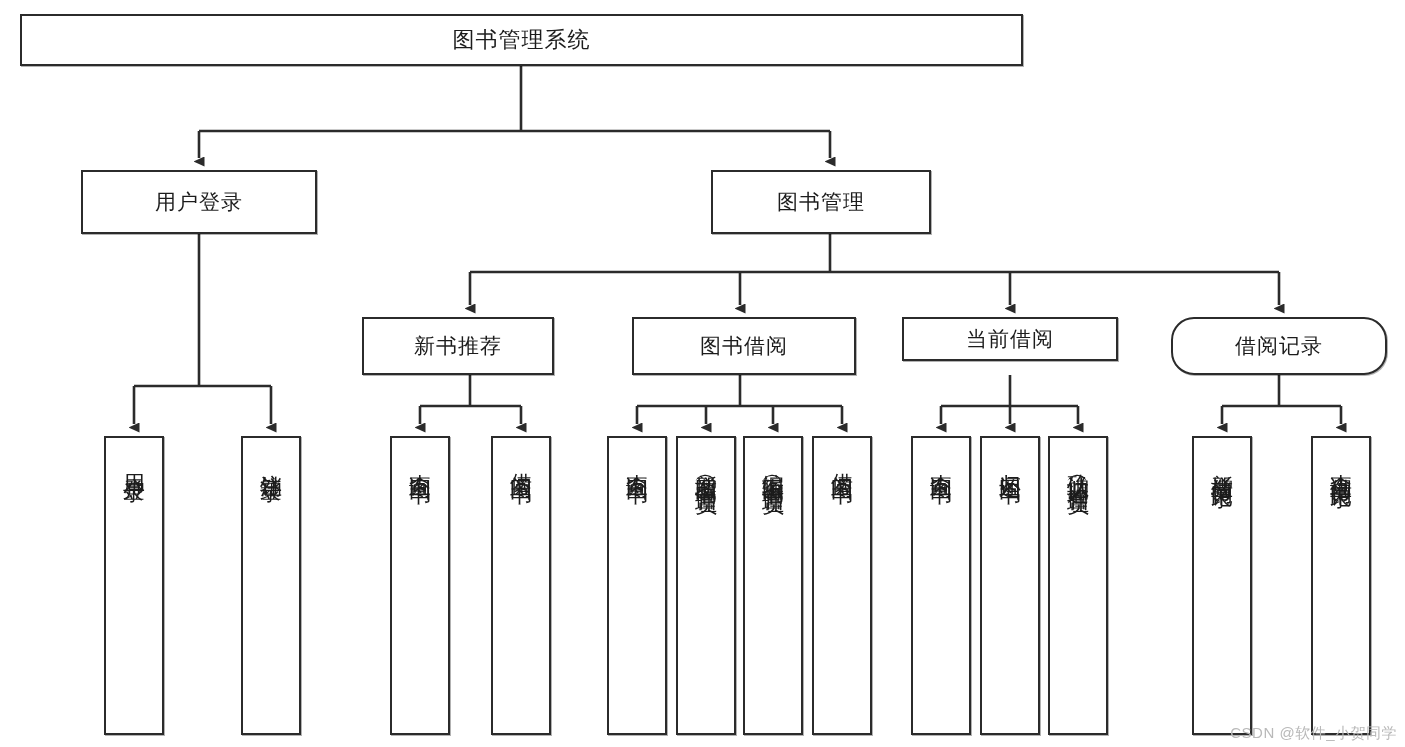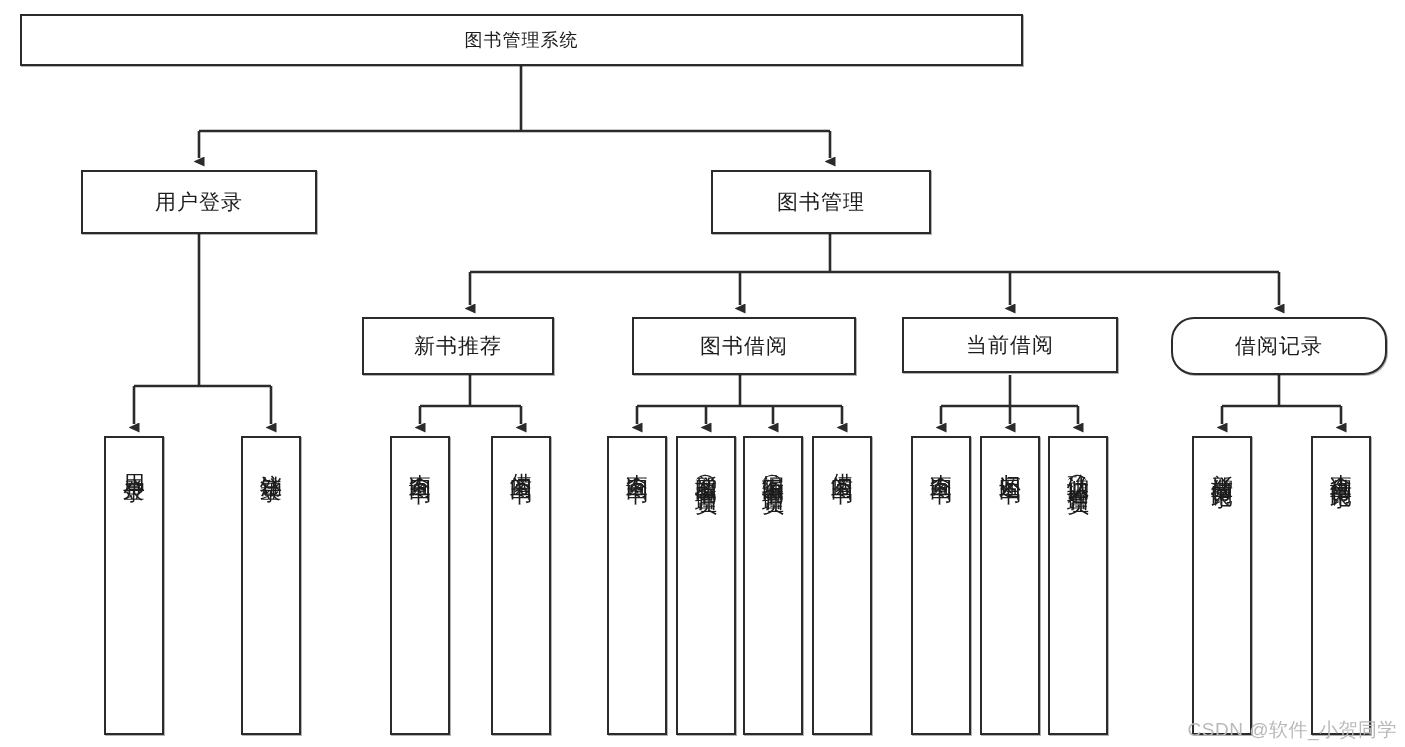--- a/index.html
+++ b/index.html
@@ -36,41 +36,41 @@
     justify-content: center;
     box-shadow: 1px 1px 0 rgba(0,0,0,0.30);
   }
   .node .lbl {
     color: #1c1c1c;
     font-size: 21px;
     line-height: 1.25;
     letter-spacing: 1px;
     white-space: nowrap;
   }
-  .node.root .lbl { font-size: 18px; }
+  .node.root .lbl { font-size: 22px; }
   .node.leaf {
     align-items: flex-start;
     justify-content: center;
     padding-top: 18px;
   }
   .node.leaf .lbl {
     writing-mode: vertical-rl;
     text-orientation: upright;
     font-size: 22px;
     line-height: 1.08;
     letter-spacing: 3px;
     white-space: normal;
     max-height: 278px;
   }
   .watermark {
     position: absolute;
     right: 8px;
     bottom: 4px;
     color: #b9b9b9;
-    font-size: 19px;
+    font-size: 15px;
     letter-spacing: 0.5px;
     white-space: nowrap;
     user-select: none;
   }
 </style>
 </head>
 <body>
 
 <div id="canvas">
 
@@ -136,21 +136,21 @@
   <div class="node" style="left:711px; top:170px; width:220px; height:64px;">
     <span class="lbl">图书管理</span>
   </div>
 
   <div class="node" style="left:362px; top:317px; width:192px; height:58px;">
     <span class="lbl">新书推荐</span>
   </div>
   <div class="node" style="left:632px; top:317px; width:224px; height:58px;">
     <span class="lbl">图书借阅</span>
   </div>
-  <div class="node" style="left:902px; top:317px; width:216px; height:56px;">
+  <div class="node" style="left:902px; top:317px; width:216px; height:44px;">
     <span class="lbl">当前借阅</span>
   </div>
   <div class="node" style="left:1171px; top:317px; width:216px; height:58px;border-radius:23px;">
     <span class="lbl">借阅记录</span>
   </div>
 
   <div class="node leaf" style="left:104px; top:436px; width:60px; height:299px;">
     <span class="lbl">用户登录</span>
   </div>
   <div class="node leaf" style="left:241px; top:436px; width:60px; height:299px;">

